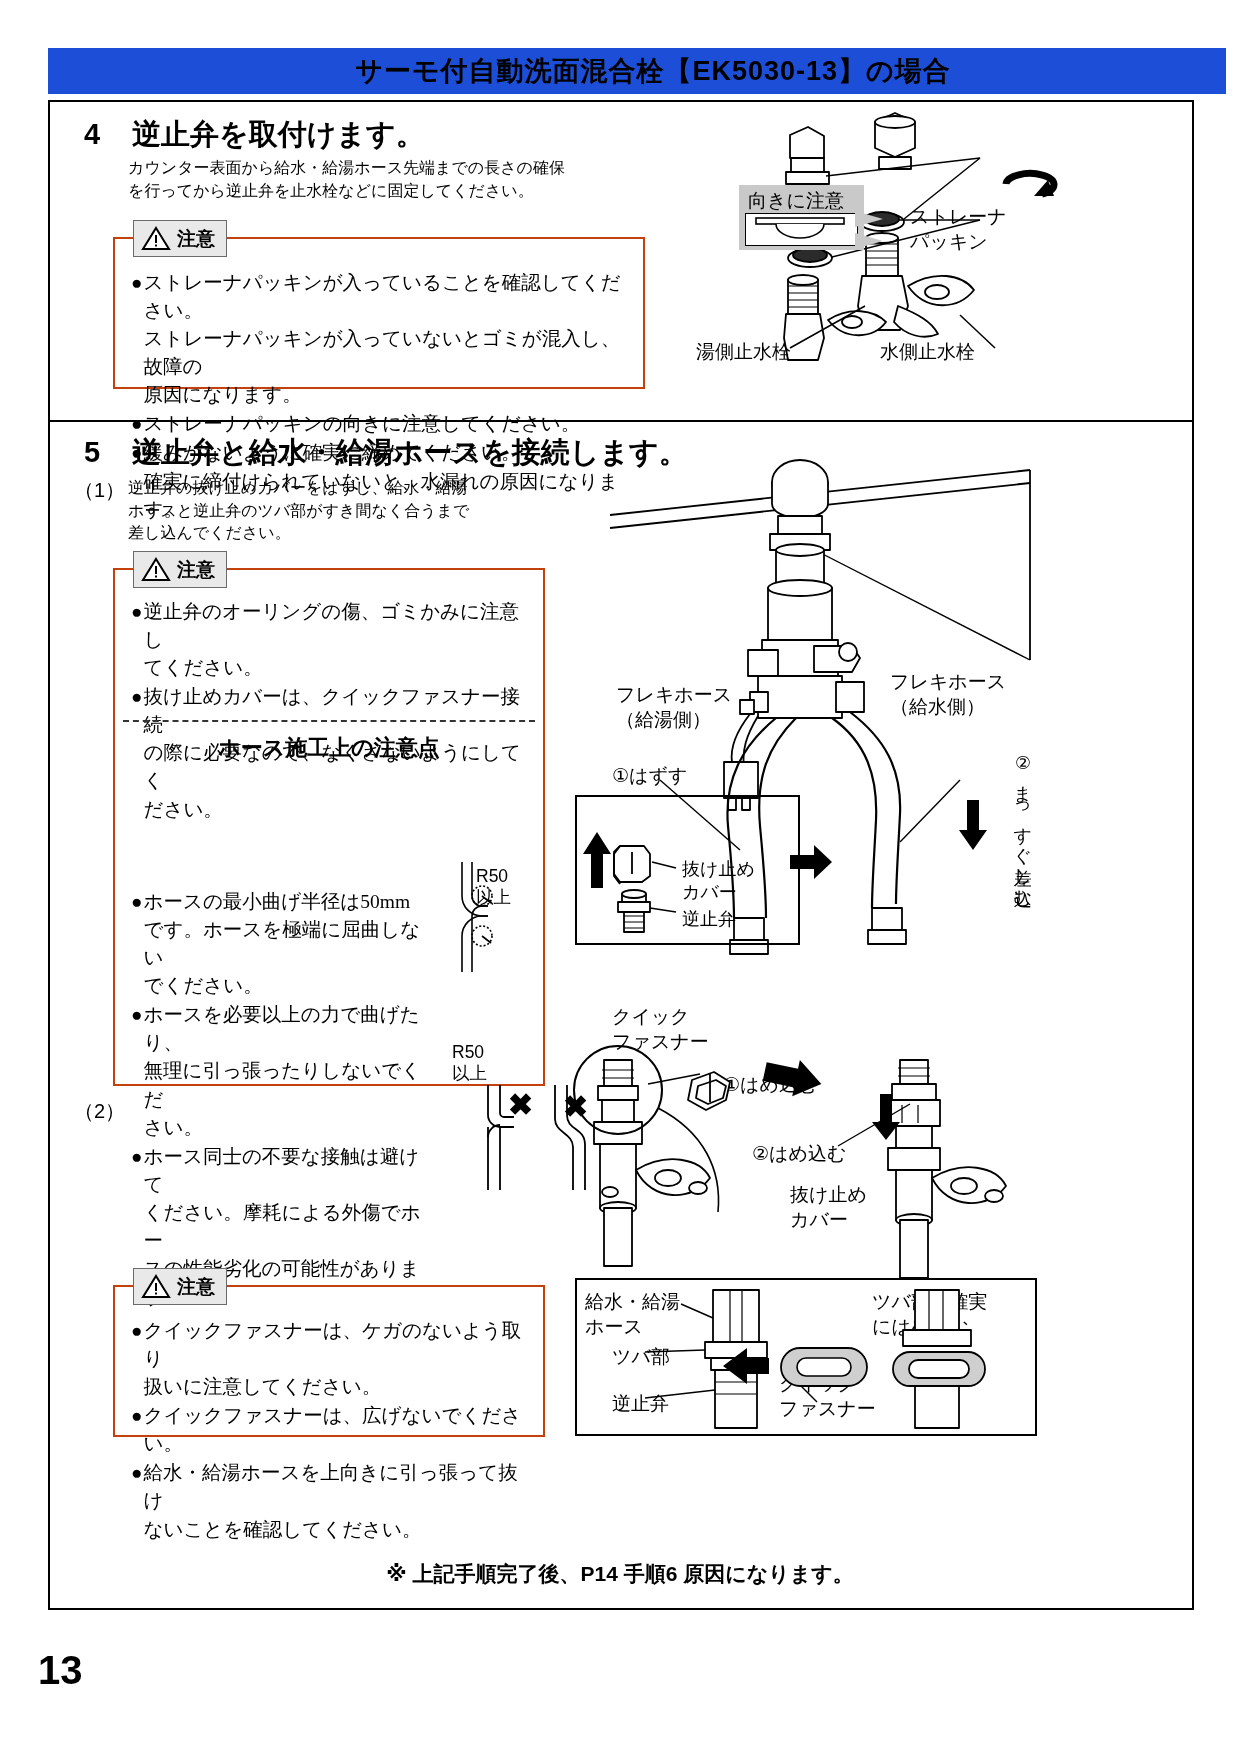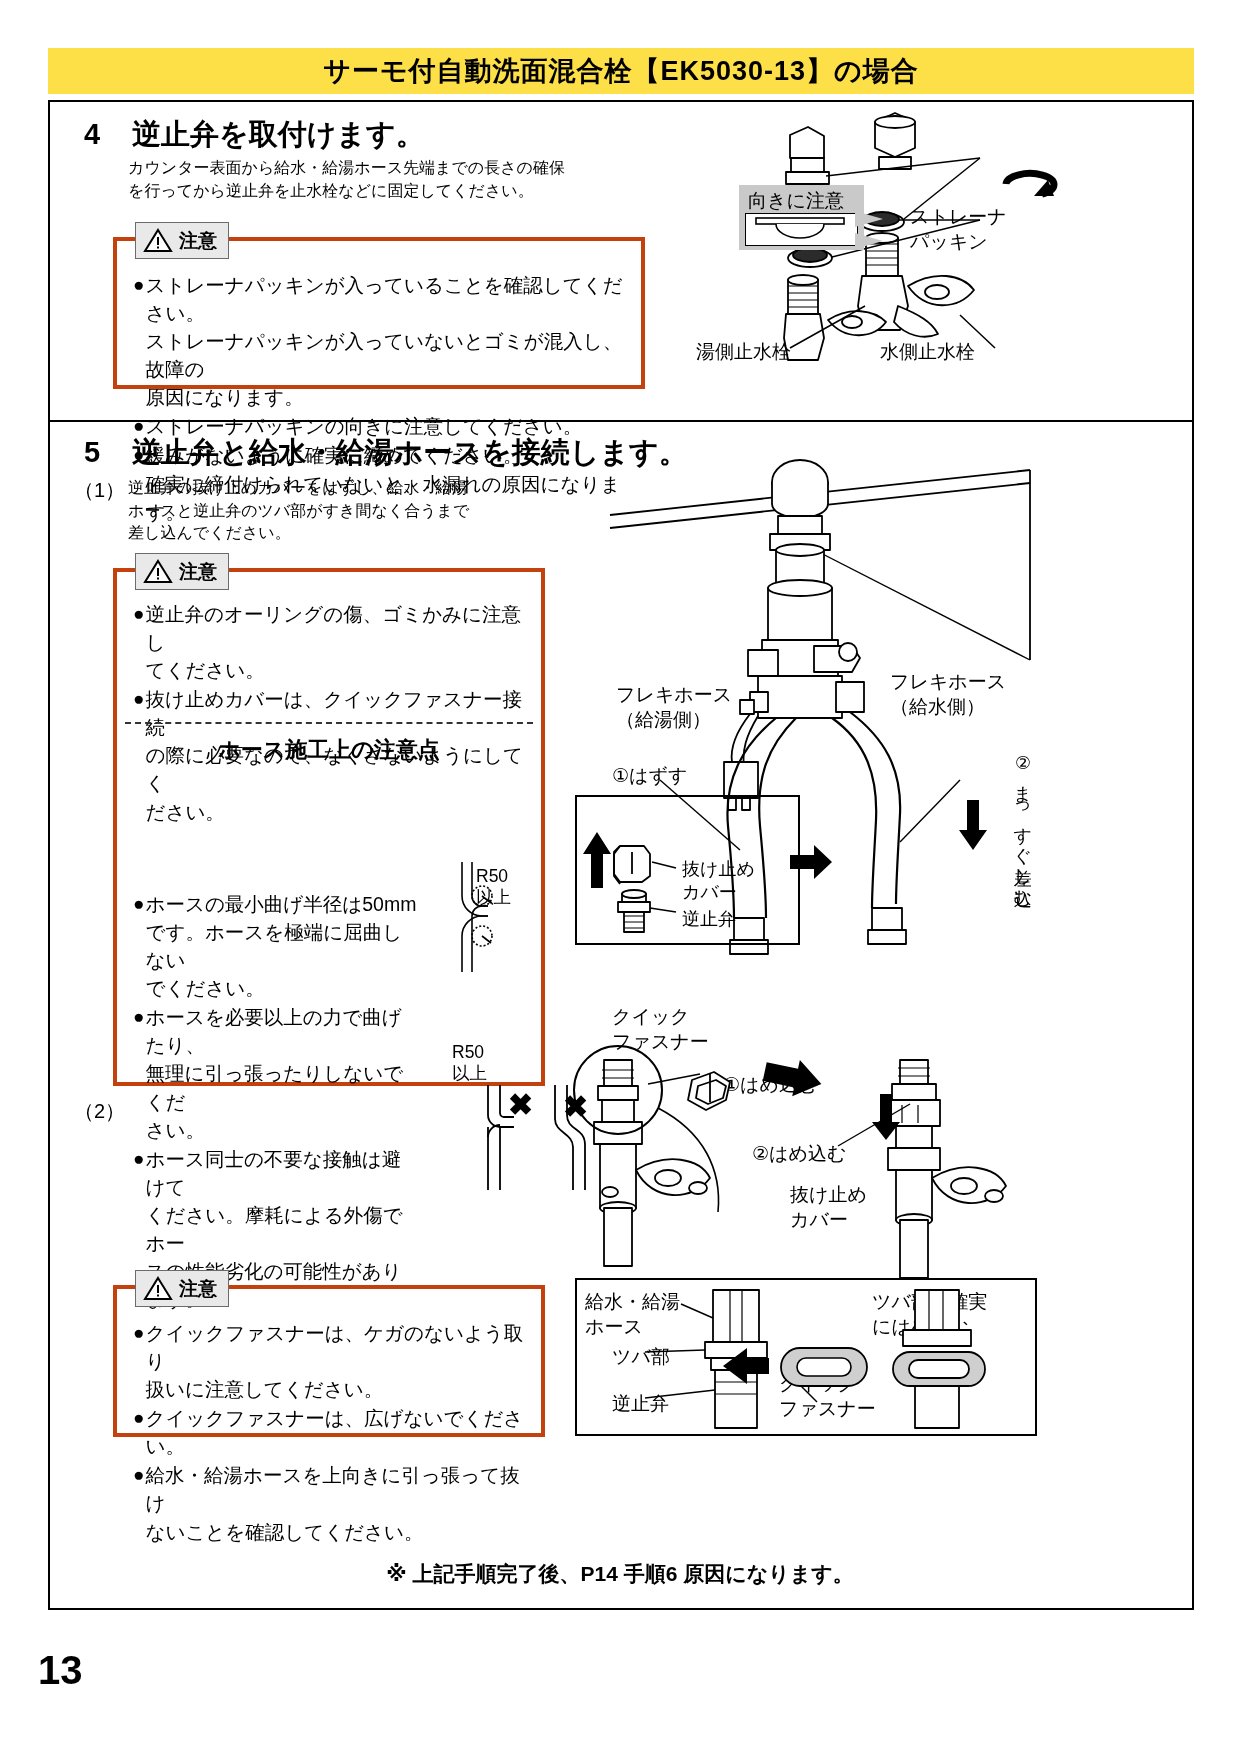--- a/index.html
+++ b/index.html
@@ -18,24 +18,25 @@
     width: 1240px; height: 1754px;
     box-sizing: border-box;
     padding: 0;
   }
 
   
   .header-bar {
     position: absolute;
     left: 48px; top: 48px;
     width: 1146px; height: 46px;
-    background: #fde047;
+    background: #1d4ed8;
     display: flex;
     align-items: center;
     justify-content: center;
+    padding-left: 32px;
   }
   .header-bar .title {
     font-size: 27px;
     font-weight: bold;
     letter-spacing: 1px;
     color: #000;
   }
 
   
   .frame {
@@ -68,22 +69,23 @@
   .step-body {
     position: absolute;
     font-size: 16px;
     line-height: 1.42;
     white-space: pre-line;
   }
 
   
   .caution {
     position: absolute;
-    border: 4px solid #c2410c;
+    border: 2px solid #c2410c;
     box-sizing: border-box;
+    font-family: Liberation Serif, serif;
   }
   .caution-tab {
     position: absolute;
     top: -19px; left: 18px;
     background: #e9e9e9;
     border: 1.5px solid #6b6b6b;
     height: 37px;
     display: flex; align-items: center;
     padding: 0 11px 0 8px;
     gap: 7px;

